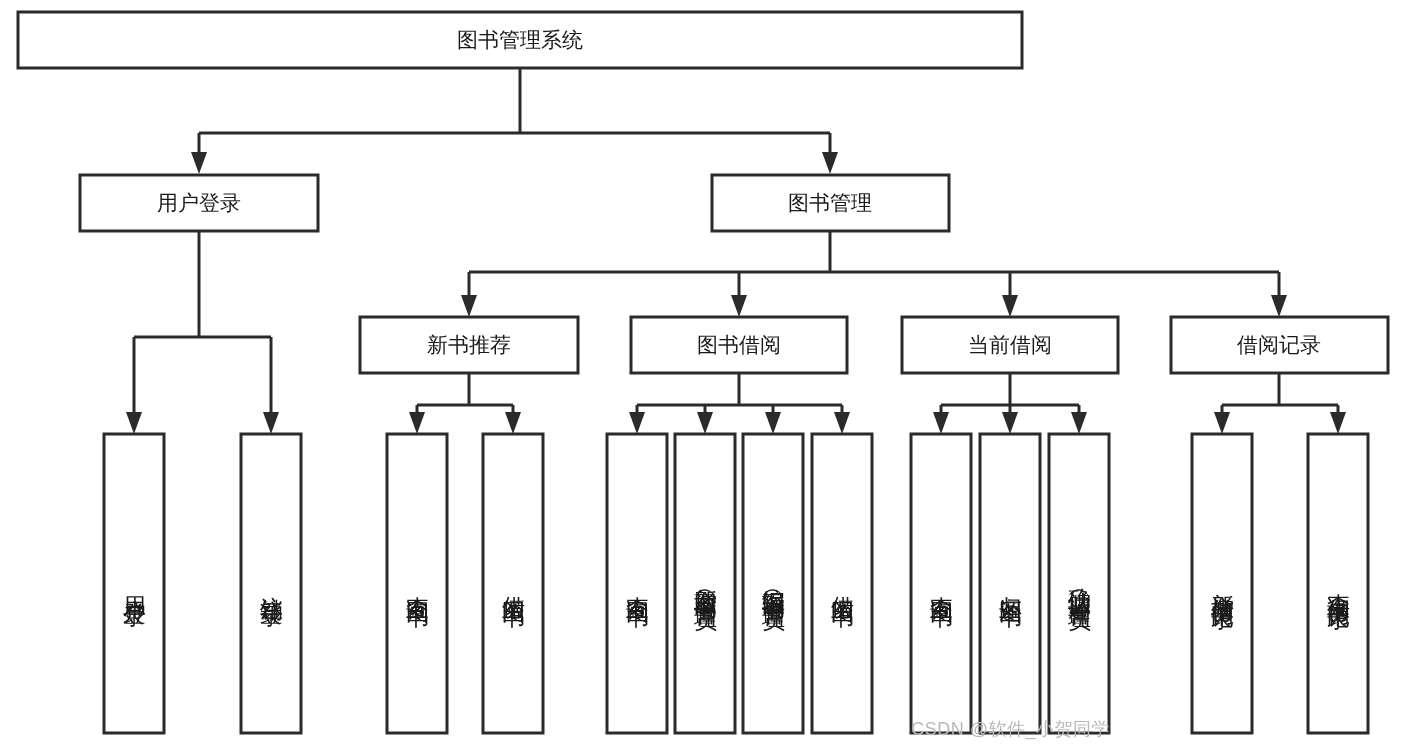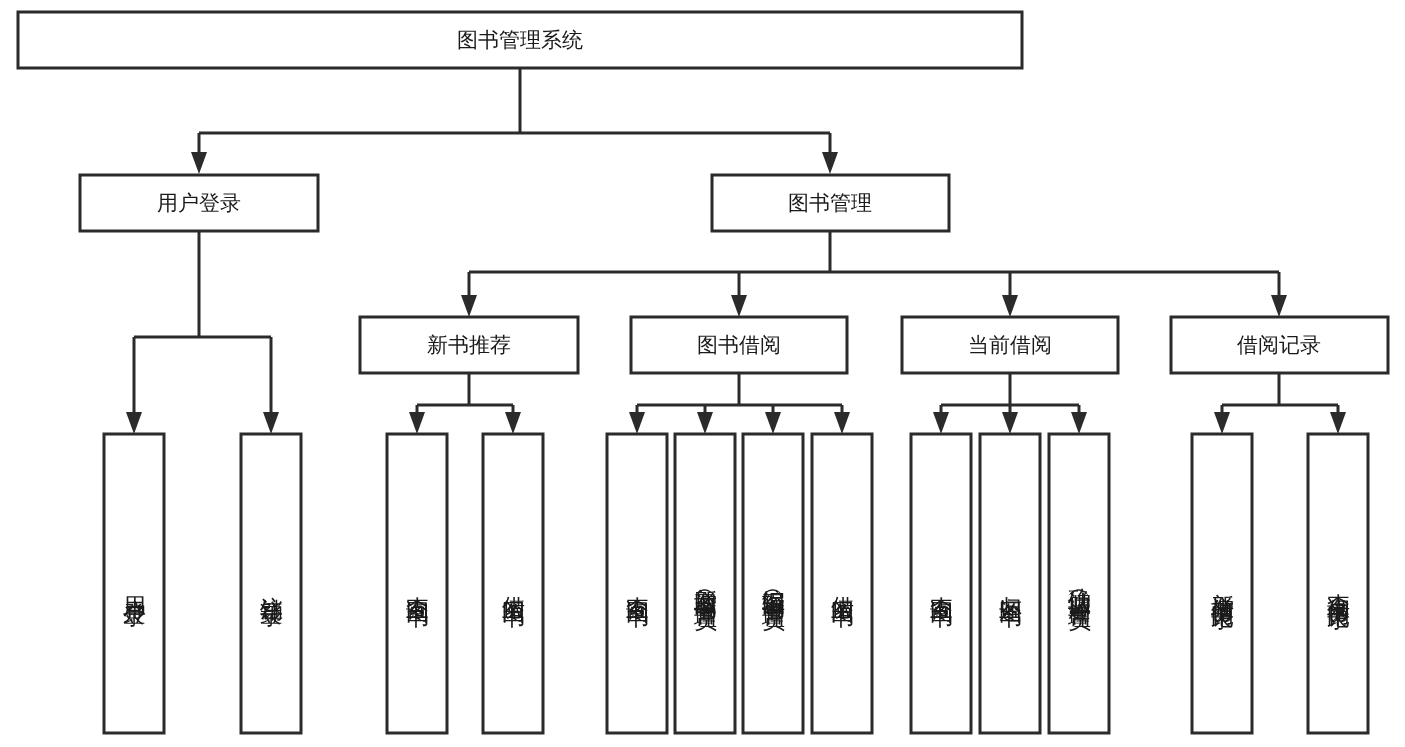--- a/index.html
+++ b/index.html
@@ -201,13 +201,14 @@
   <div class="node-label-v" style="left:743px; top:434px; width:60px; height:299px;">编辑图书（管理员）</div>
   <div class="node-label-v" style="left:812px; top:434px; width:60px; height:299px;">借阅图书</div>
 
   <div class="node-label-v" style="left:911px; top:434px; width:60px; height:299px;">查询图书</div>
   <div class="node-label-v" style="left:980px; top:434px; width:60px; height:299px;">归还图书</div>
   <div class="node-label-v" style="left:1049px; top:434px; width:60px; height:299px;">确认归还（管理员）</div>
 
   <div class="node-label-v" style="left:1192px; top:434px; width:60px; height:299px;">新增借阅记录</div>
   <div class="node-label-v" style="left:1308px; top:434px; width:60px; height:299px;">查询借阅记录</div>
 
+  <div class="watermark">CSDN @软件_小贺同学</div>
 </div>
 
 </body></html>

